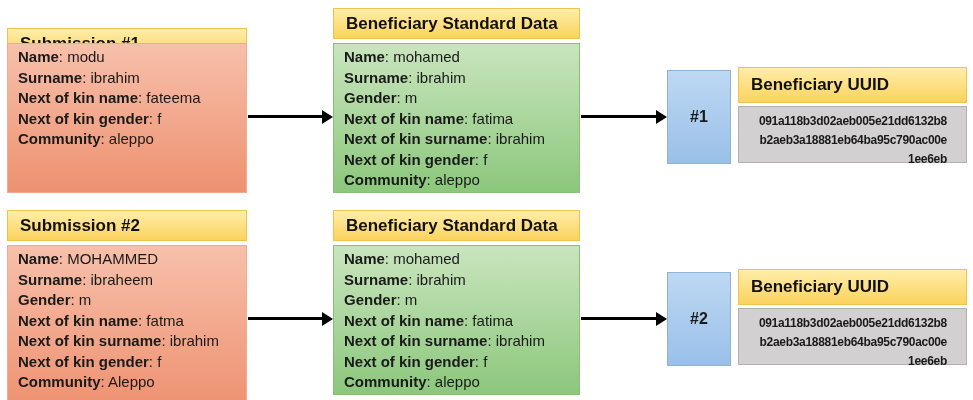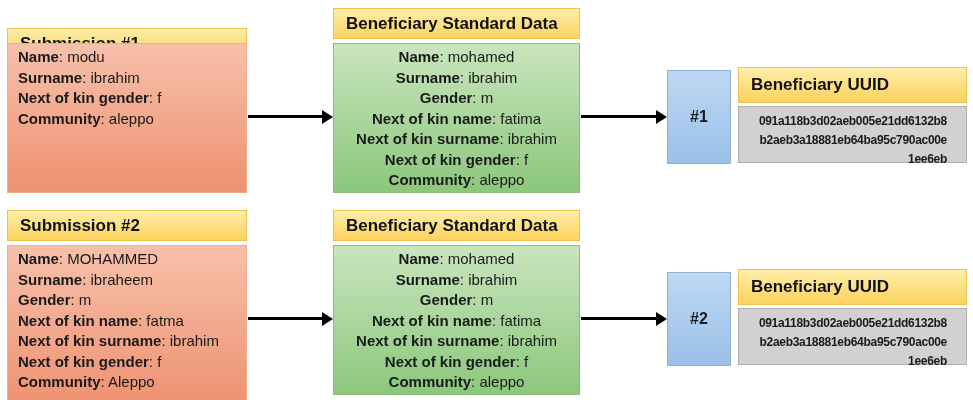--- a/index.html
+++ b/index.html
@@ -27,21 +27,21 @@
   }
 
   
   .fields {
     font-size: 15px;
     line-height: 20.5px;
     padding: 3px 10px;
     overflow: hidden;
   }
   .salmon { background: linear-gradient(#f7c0ab, #ee9170); border: 1px solid #f2aa8c; }
-  .green  { background: linear-gradient(#c9e5be, #8cc77c); border: 1px solid #8abf7a; text-align: center; }
+  .green  { background: linear-gradient(#c9e5be, #8cc77c); border: 1px solid #8abf7a; }
 
   .field-line b { font-weight: bold; }
 
   
   .badge {
     background: linear-gradient(#bdd8f3, #9ac0e8);
     border: 1px solid #8fb2d9;
     display: flex;
     align-items: center;
     justify-content: center;
@@ -101,20 +101,21 @@
 <body>
 
 <div class="canvas">
 
   <div class="box hdr p-sub1-h">
     <span>Submission #1</span>
   </div>
   <div class="box fields salmon p-sub1-b">
       <div class="field-line"><b>Name</b>: modu</div>
       <div class="field-line"><b>Surname</b>: ibrahim</div>
+      <div class="field-line"><b>Next of kin name</b>: fateema</div>
       <div class="field-line"><b>Next of kin gender</b>: f</div>
       <div class="field-line"><b>Community</b>: aleppo</div>
     </div>
 
   <div class="arrow p-a1a"></div>
 
   <div class="box hdr p-std1-h">
     <span>Beneficiary Standard Data</span>
   </div>
   <div class="box fields green p-std1-b">

